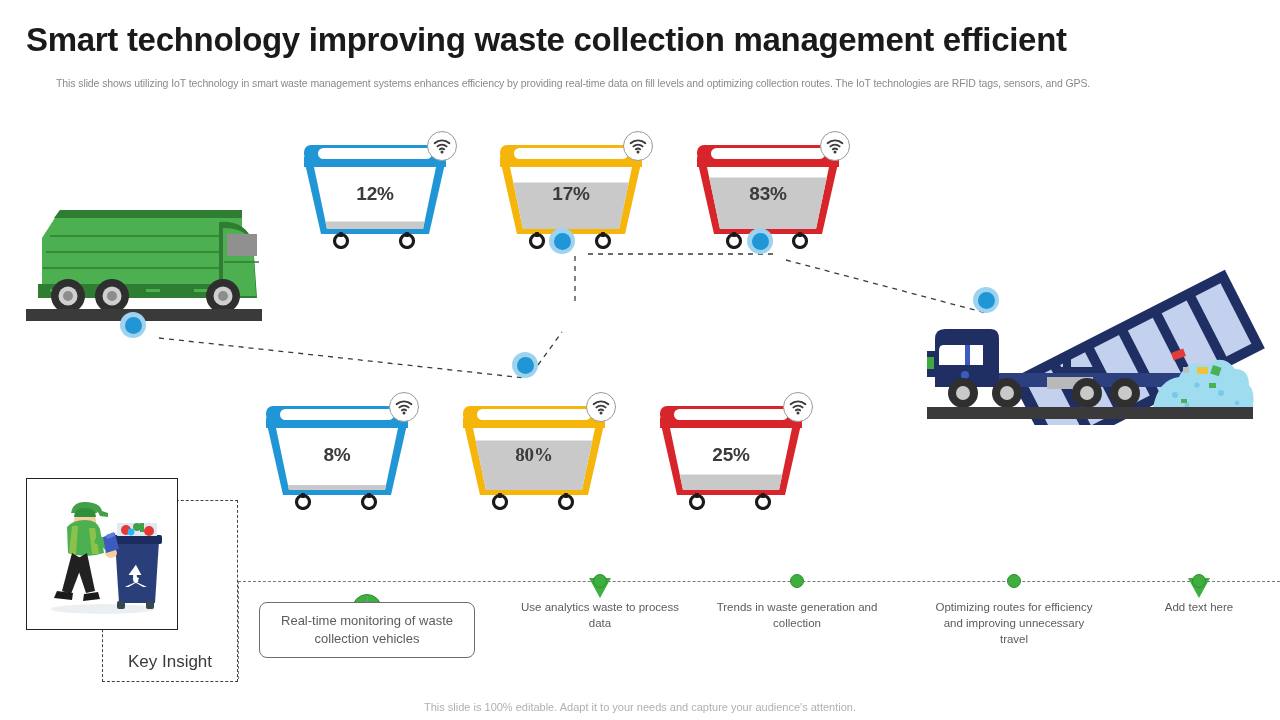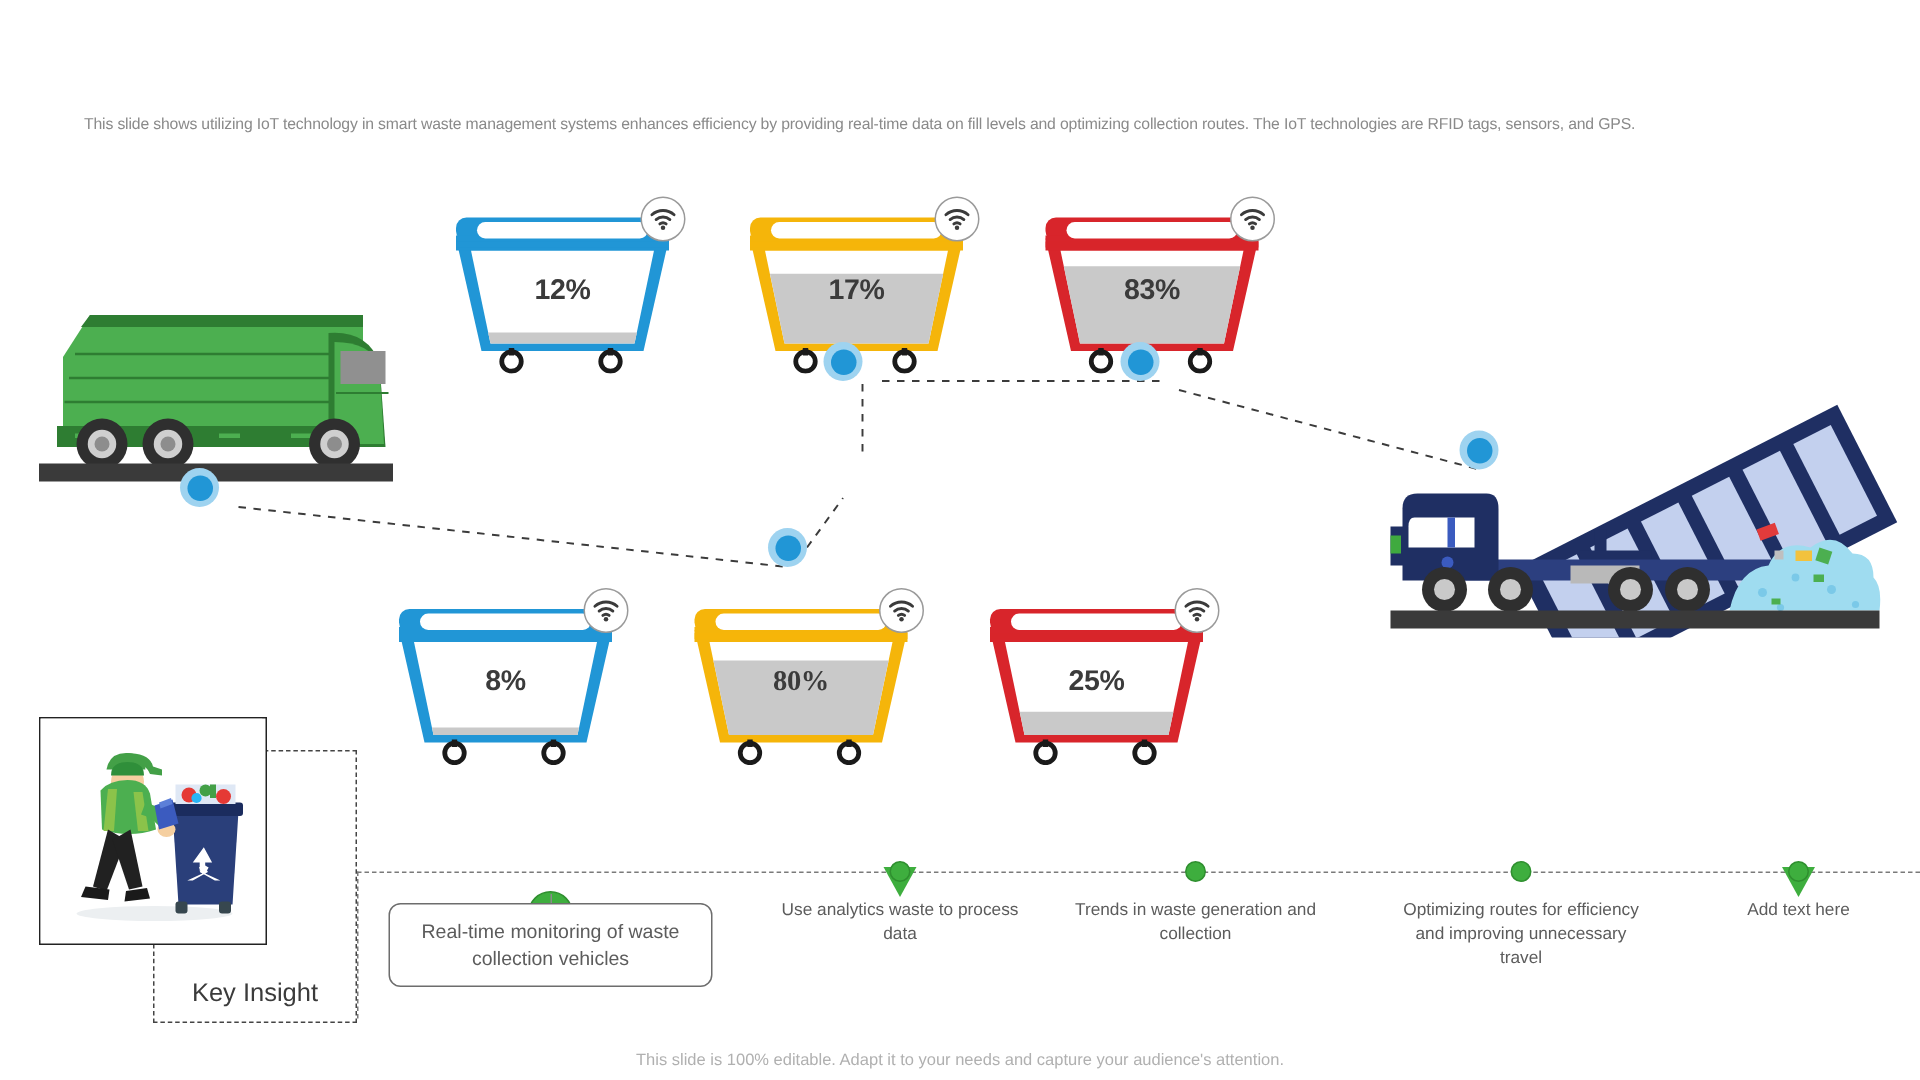--- a/index.html
+++ b/index.html
@@ -118,20 +118,21 @@
     text-align: center; font-size: 11px; color: #b0b0b0;
   }
 
   .truck { position: absolute; }
 </style>
 </head>
 <body>
 
 <div id="slide">
 
+  <div id="title">Smart technology improving waste collection management efficient</div>
   <div id="subtitle">This slide shows utilizing IoT technology in smart waste management systems enhances efficiency by providing real-time data on fill levels and optimizing collection routes. The IoT technologies are RFID tags, sensors, and GPS.</div>
 
   <svg class="truck" style="left:20px; top:196px;" width="250" height="130" viewBox="0 0 250 130">
 
     <polygon points="40,14 222,14 222,96 22,96 22,42" fill="#4caf50"></polygon>
     <polygon points="40,14 222,14 222,22 34,22" fill="#2e7d32"></polygon>
 
     <line x1="30" y1="40" x2="222" y2="40" stroke="#2e7d32" stroke-width="1.6"></line>
     <line x1="26" y1="56" x2="222" y2="56" stroke="#2e7d32" stroke-width="1.6"></line>
     <line x1="23" y1="72" x2="222" y2="72" stroke="#2e7d32" stroke-width="1.6"></line>

